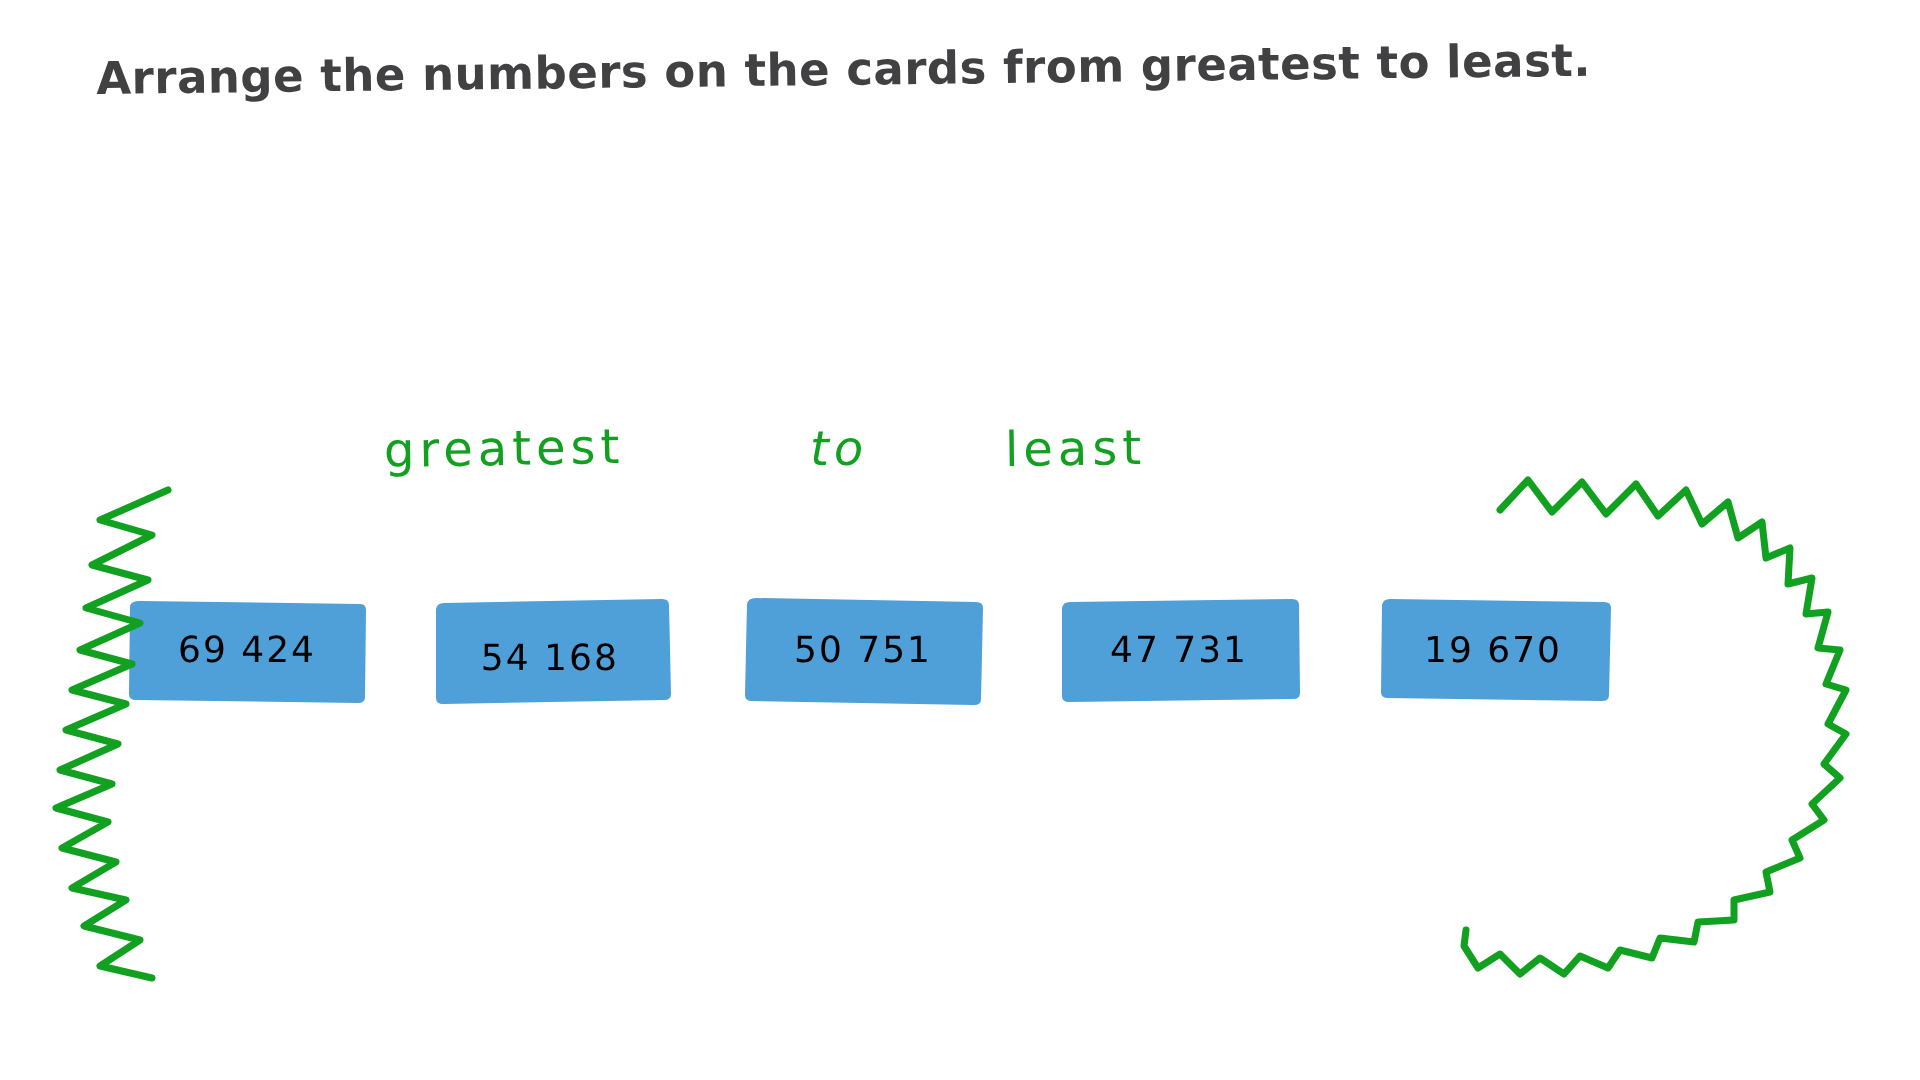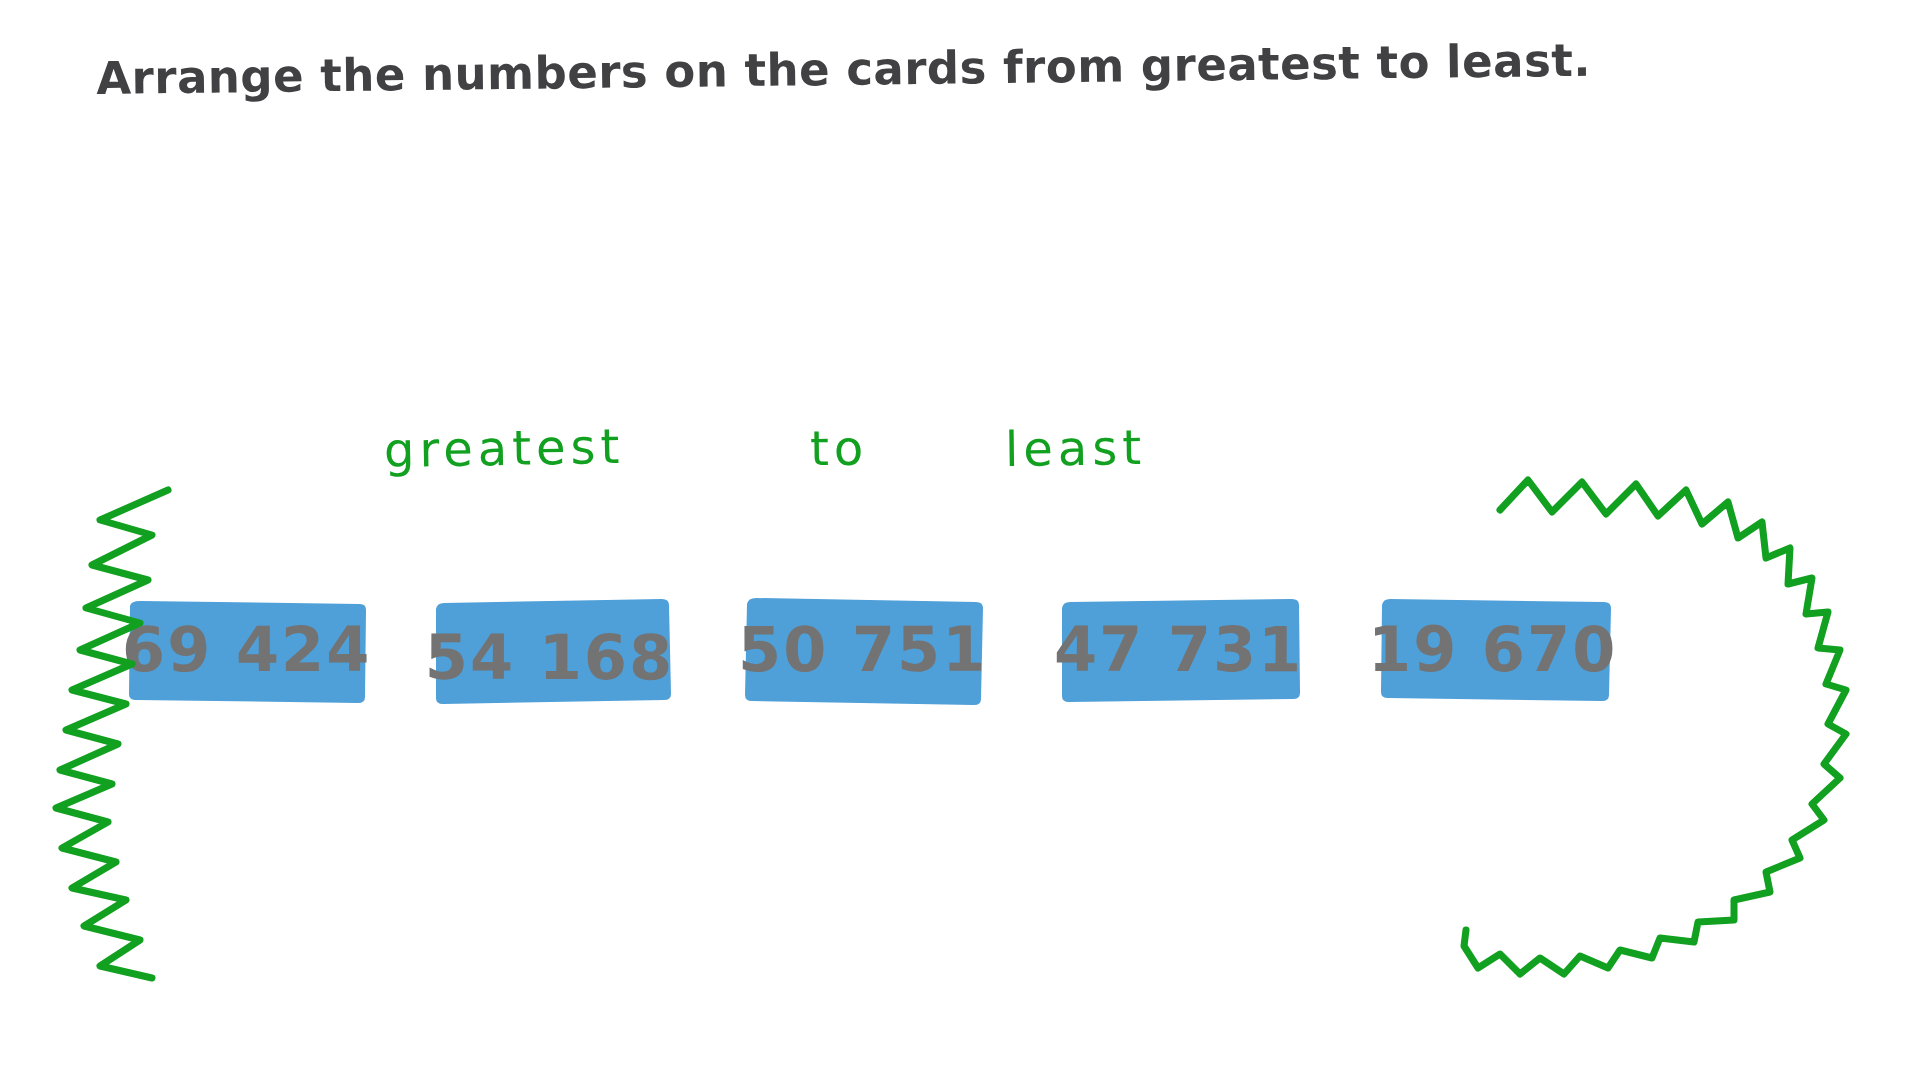--- a/index.html
+++ b/index.html
@@ -45,21 +45,21 @@
     position: absolute;
     top: 420px;
     color: #11a01f;
     font-family: "DejaVu Sans", sans-serif;
     font-size: 48px;
     font-weight: 500;
     letter-spacing: 5px;
     white-space: nowrap;
   }
   .green-label.w-greatest { left: 384px; transform: rotate(-1deg); }
-  .green-label.w-to       { left: 810px; transform: rotate(-0.6deg); }
+  .green-label.w-to       { left: 810px; transform: rotate(-0.6deg); font-style: italic; }
   .green-label.w-least    { left: 1005px; transform: rotate(-0.8deg); }
 
   
   #cards {
     position: absolute;
     left: 0;
     top: 0;
     width: 1920px;
     height: 1080px;
   }
@@ -67,24 +67,24 @@
     position: absolute;
     top: 600px;
     height: 98px;
     border-radius: 4px;
     display: flex;
     align-items: center;
     justify-content: center;
     box-sizing: border-box;
   }
   .card-label {
-    color: #737373;
+    color: #000000;
     font-family: "DejaVu Sans", sans-serif;
-    font-size: 62px;
-    font-weight: 700;
+    font-size: 36px;
+    font-weight: 400;
     letter-spacing: 2px;
     white-space: nowrap;
     position: relative;
     z-index: 2;
   }
 
   .card-0 { left: 128px;  width: 238px; transform: rotate(-0.6deg); }
   .card-1 { left: 434px;  width: 232px; transform: rotate(0.8deg); }
   .card-2 { left: 745px;  width: 236px; transform: rotate(-0.9deg); }
   .card-3 { left: 1060px; width: 238px; transform: rotate(0.5deg); }

